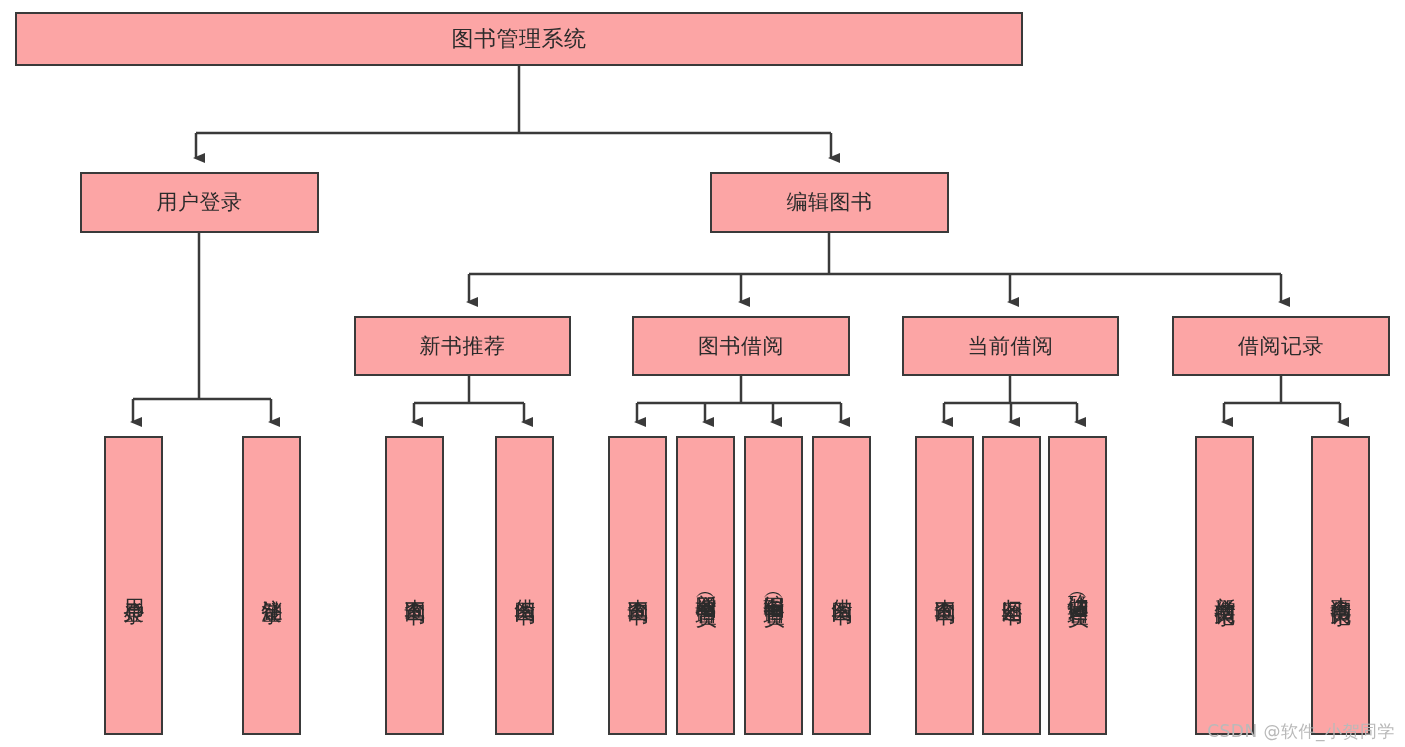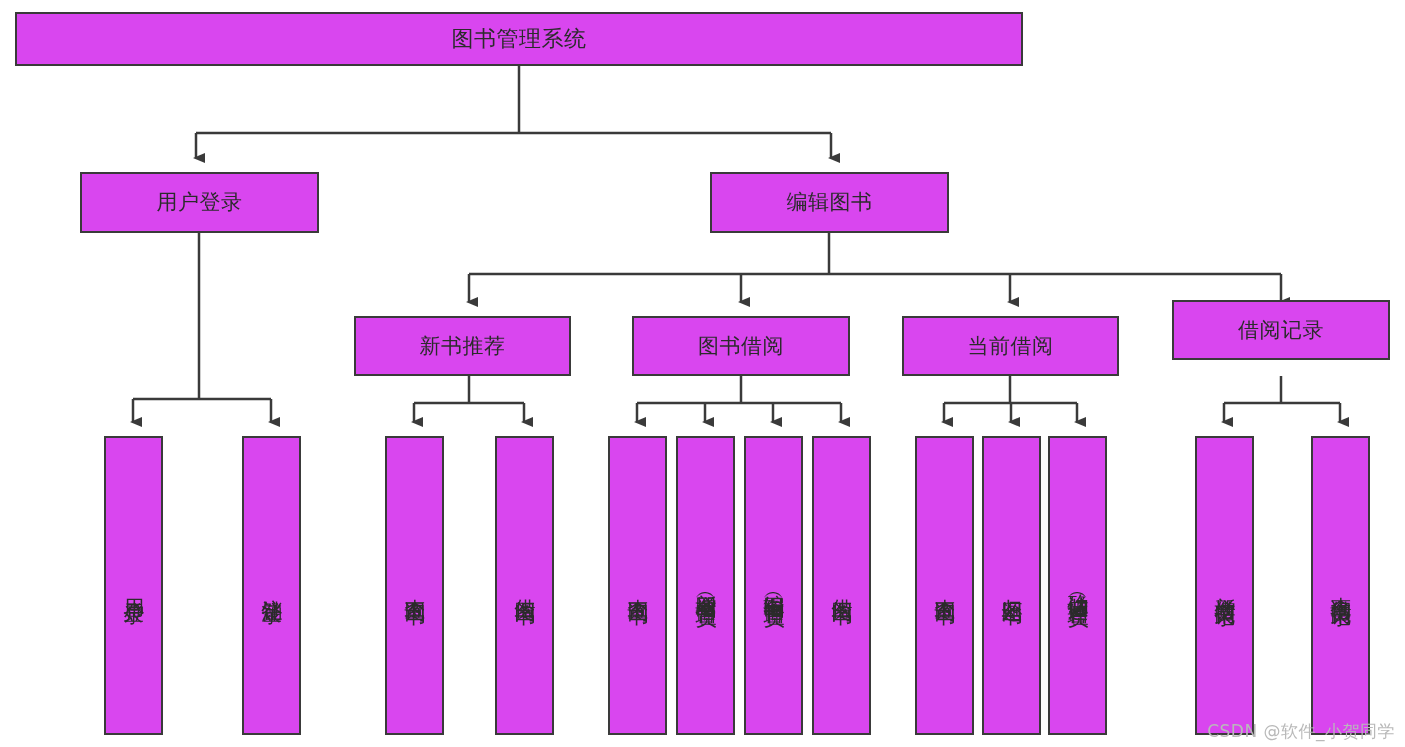--- a/index.html
+++ b/index.html
@@ -17,21 +17,21 @@
   }
   svg.edges{
     position:absolute;
     left:0; top:0;
     width:1405px; height:747px;
     pointer-events:none;
   }
   .node{
     position:absolute;
     box-sizing:border-box;
-    background:#d946ef;
+    background:#fca5a5;
     border:2px solid #3a3a3a;
     display:flex;
     align-items:center;
     justify-content:center;
     text-align:center;
     color:#2b2b2b;
   }
   .node .label{
     display:block;
     line-height:1.25;
@@ -138,21 +138,21 @@
   </div>
 
   <div class="node h-node" style="left:632px; top:316px; width:218px; height:60px;">
     <span class="label">图书借阅</span>
   </div>
 
   <div class="node h-node" style="left:902px; top:316px; width:217px; height:60px;">
     <span class="label">当前借阅</span>
   </div>
 
-  <div class="node h-node" style="left:1172px; top:300px; width:218px; height:60px;">
+  <div class="node h-node" style="left:1172px; top:316px; width:218px; height:60px;">
     <span class="label">借阅记录</span>
   </div>
 
   <div class="node v-node" style="left:104px; top:436px; width:59px; height:299px;">
     <span class="label">用户登录</span>
   </div>
   <div class="node v-node" style="left:242px; top:436px; width:59px; height:299px;">
     <span class="label">注销登录</span>
   </div>
 

